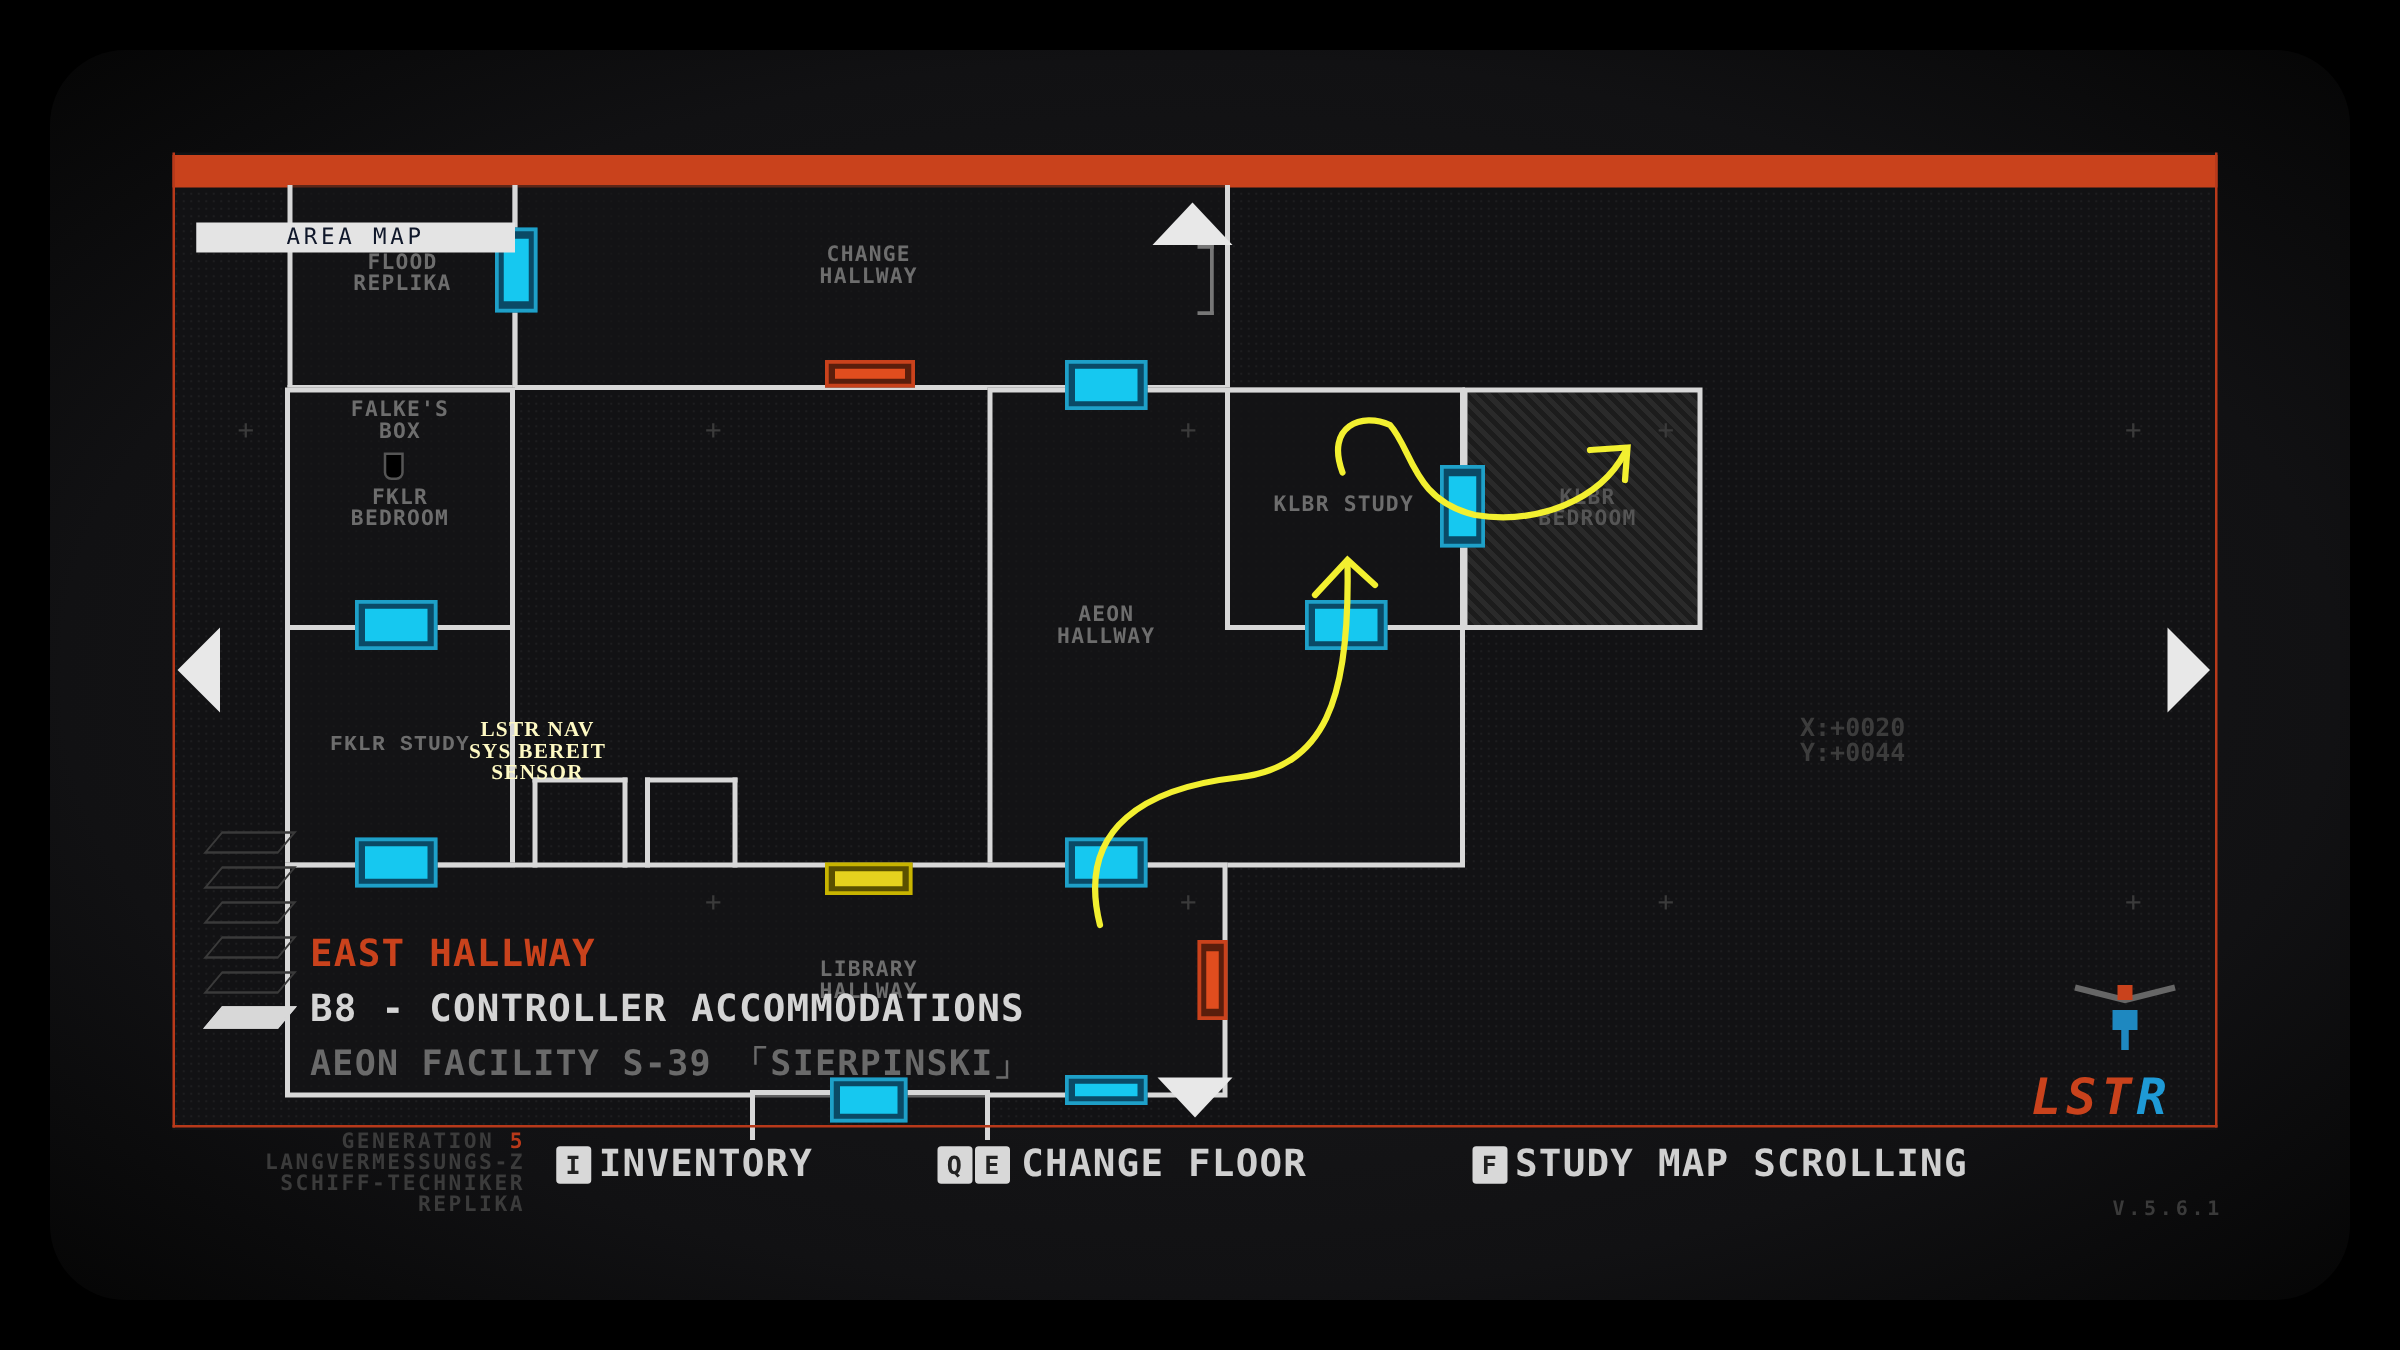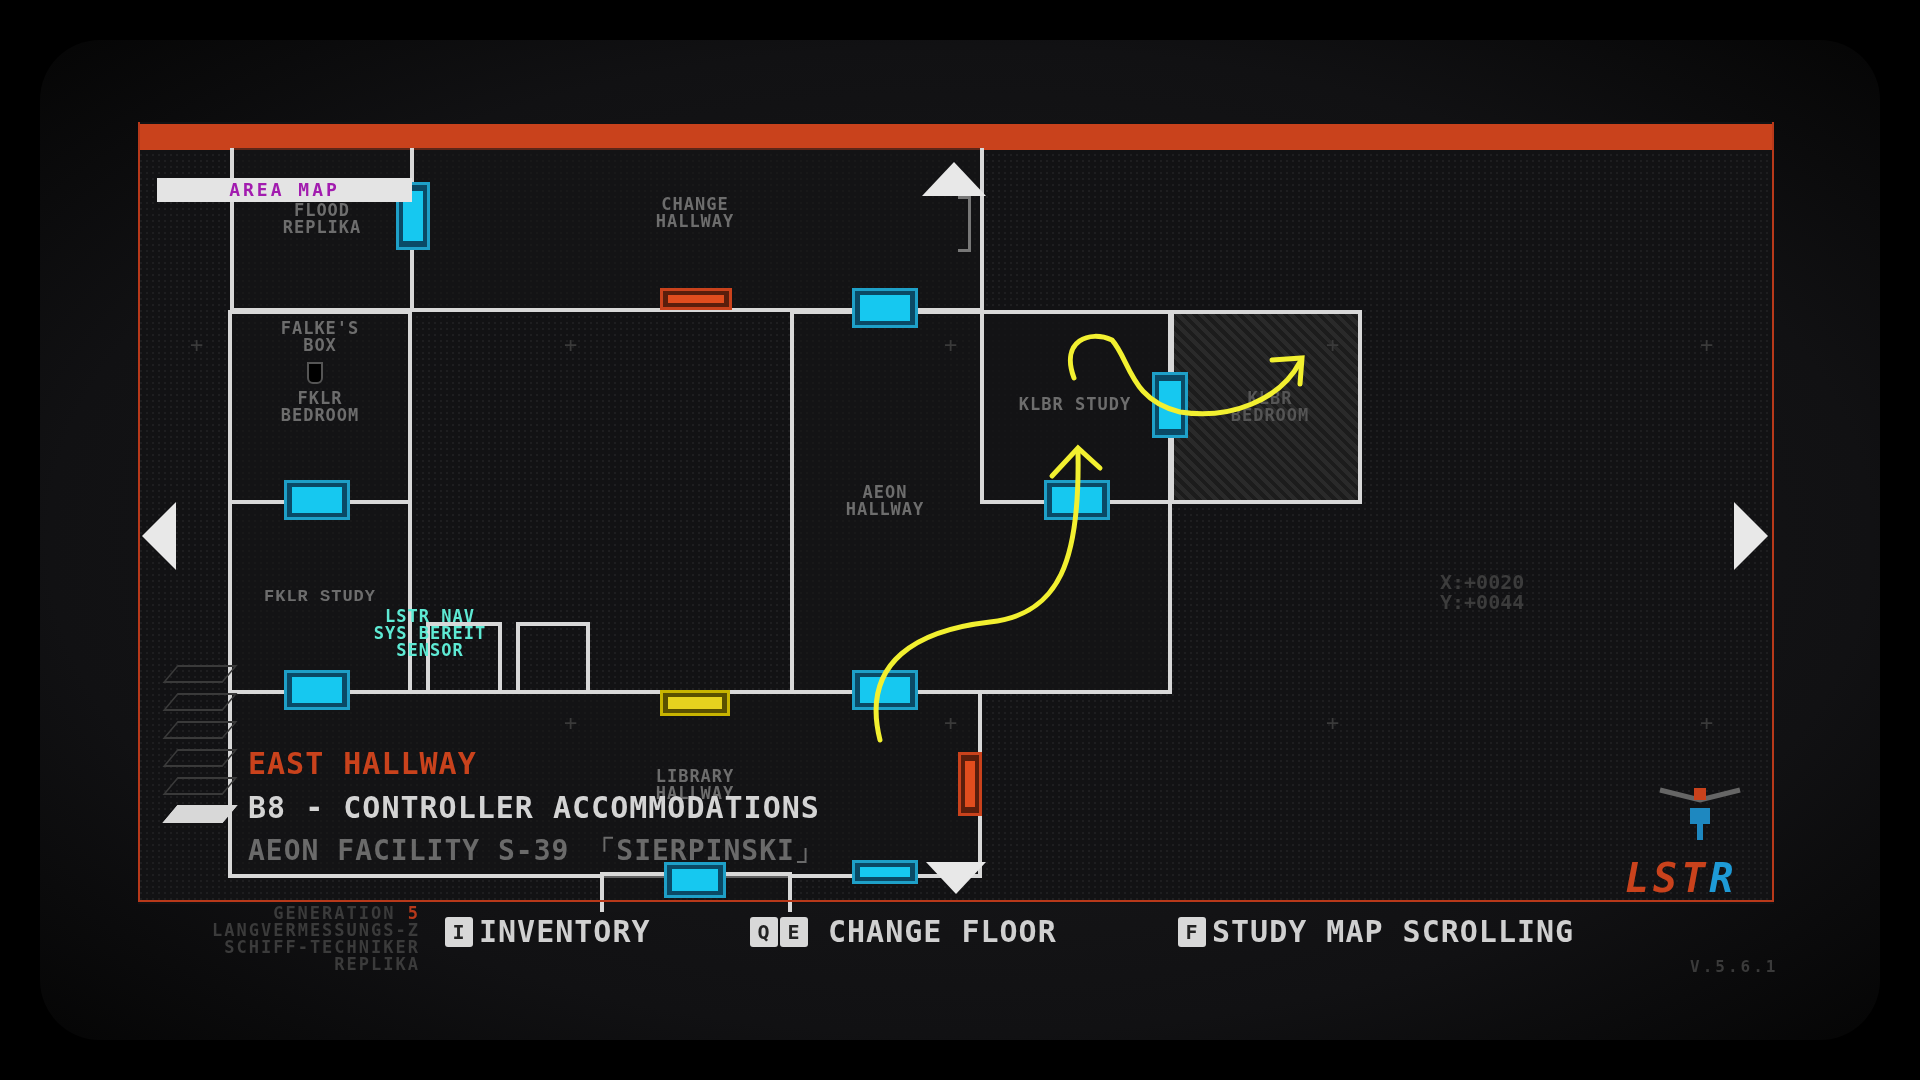--- a/index.html
+++ b/index.html
@@ -17,21 +17,21 @@
   .label{position:absolute;color:#6d6d6d;font-size:17px;line-height:17px;text-align:center;letter-spacing:1px;font-weight:bold;white-space:pre;}
   .door{position:absolute;box-sizing:border-box;border:3px solid #1ea0c8;background:#0a4a66;}
   .door::after{content:"";position:absolute;left:5px;top:4px;right:5px;bottom:4px;background:#16c8f0;}
   .door.v::after{left:4px;top:6px;right:4px;bottom:6px;}
   .door.orange{border-color:#c9421c;background:#5a1e0c;}
   .door.orange::after{background:#e14d1e;}
   .door.yellow{border-color:#c8b400;background:#5a5000;}
   .door.yellow::after{background:#e6d21e;}
   .plus{position:absolute;color:#3a3a3a;font-size:22px;line-height:22px;}
   .arrow{position:absolute;width:0;height:0;}
-  .area-label{position:absolute;left:157px;top:178px;width:255px;height:24px;background:#e4e4e4;color:#a21caf;font-size:18px;line-height:24px;text-align:center;letter-spacing:3px;font-weight:bold;}
+  .area-label{position:absolute;left:157px;top:178px;width:255px;height:24px;background:#e4e4e4;color:#0f172a;font-size:18px;line-height:24px;text-align:center;letter-spacing:3px;font-weight:normal;}
   .info{position:absolute;left:248px;white-space:nowrap;font-weight:bold;letter-spacing:1px;}
   .hint{position:absolute;top:914px;color:#d0d0d0;font-size:30px;line-height:36px;font-weight:bold;display:flex;align-items:center;gap:6px;letter-spacing:1px;}
   .key{display:inline-block;width:28px;height:30px;background:#d8d8d8;color:#222;font-size:20px;line-height:30px;text-align:center;border-radius:3px;}
   .gen{position:absolute;left:130px;top:905px;width:290px;color:#3b3b3b;font-size:17px;line-height:17px;text-align:right;font-weight:bold;letter-spacing:2px;}
   .gen .num{color:#b8391a;}
   .logo{position:absolute;left:1625px;top:855px;font-size:40px;font-style:italic;font-weight:bold;letter-spacing:4px;}
   .coords{position:absolute;left:1440px;top:572px;color:#3c3c3c;font-size:20px;line-height:20px;font-weight:bold;white-space:pre;}
   .version{position:absolute;left:1690px;top:957px;color:#3a3a3a;font-size:16px;font-weight:bold;letter-spacing:3px;}
   .floorstack{position:absolute;left:170px;top:665px;width:60px;}
   .floorstack div{height:14px;margin-bottom:10px;border:2px solid #3a3a3a;transform:skewX(-40deg);}
@@ -64,21 +64,21 @@
 
 <div class="label" style="left:262px;top:202px;width:120px;">FLOOD
 REPLIKA</div>
 <div class="label" style="left:620px;top:196px;width:150px;">CHANGE
 HALLWAY</div>
 <div class="label" style="left:255px;top:320px;width:130px;">FALKE'S
 BOX</div>
 <div class="label" style="left:255px;top:390px;width:130px;">FKLR
 BEDROOM</div>
 <div class="label" style="left:240px;top:588px;width:160px;font-family:Liberation Mono, monospace;">FKLR STUDY</div>
-<div class="label" style="left:330px;top:608px;width:200px;color:#5eead4;">LSTR NAV
+<div class="label" style="left:330px;top:575px;width:200px;color:#fef9c3;font-family:Liberation Serif, serif;">LSTR NAV
 SYS BEREIT
 SENSOR</div>
 <div class="label" style="left:810px;top:484px;width:150px;">AEON
 HALLWAY</div>
 <div class="label" style="left:995px;top:396px;width:160px;">KLBR STUDY</div>
 <div class="label" style="left:1200px;top:390px;width:140px;color:#555;">KLBR
 BEDROOM</div>
 <div class="label" style="left:620px;top:768px;width:150px;">LIBRARY
 HALLWAY</div>
 
@@ -155,20 +155,20 @@
   <div>REPLIKA</div>
 </div>
 
 <div class="hint" style="left:445px;">
   <span class="key">I</span>
   <span>INVENTORY</span>
 </div>
 <div class="hint" style="left:750px;">
   <span class="key">Q</span>
   <span class="key" style="margin-left:-4px;">E</span>
-  <span style="margin-left:14px;text-align:center;">CHANGE FLOOR</span>
+  <span style="margin-left:3px;text-align:center;">CHANGE FLOOR</span>
 </div>
 <div class="hint" style="left:1178px;">
   <span class="key">F</span>
   <span>STUDY MAP SCROLLING</span>
 </div>
 
 <div class="version">V.5.6.1</div>
 
 </body></html>

